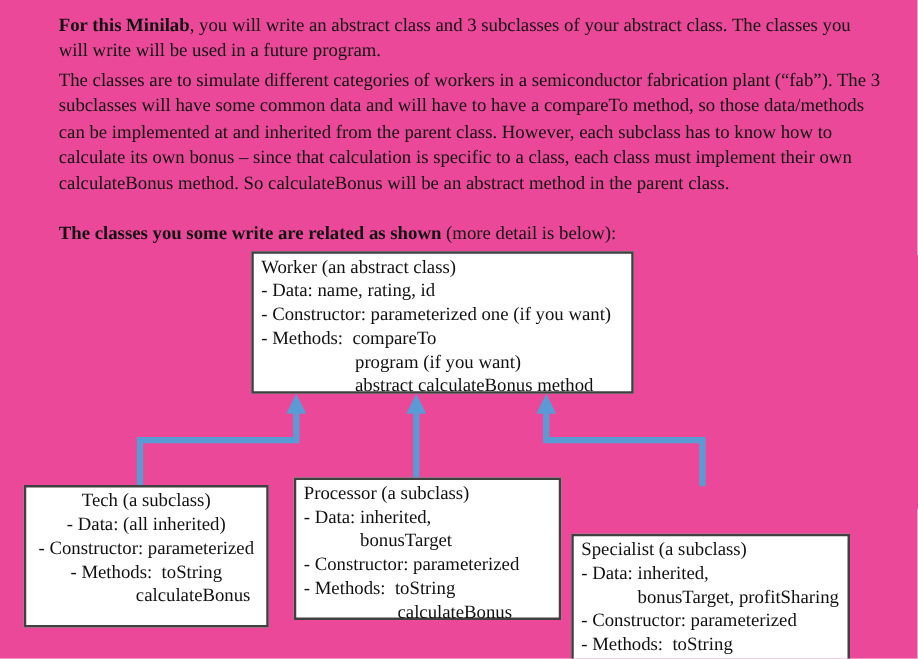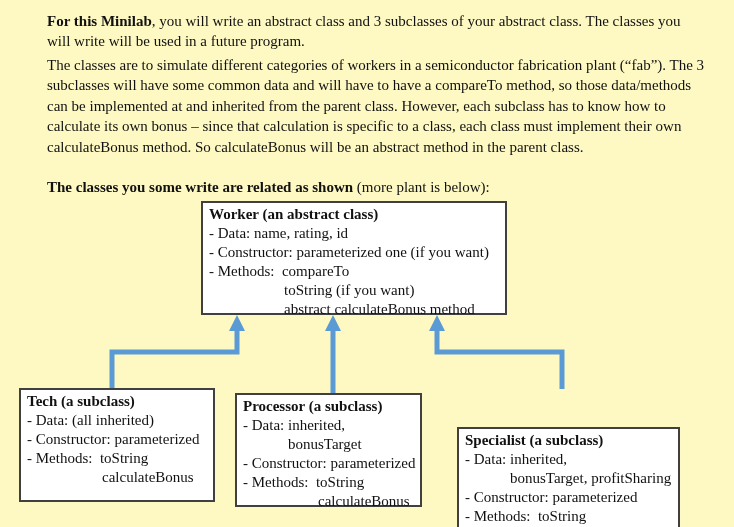--- a/index.html
+++ b/index.html
@@ -1,20 +1,20 @@
 <!DOCTYPE html>
 <html><head>
 <meta charset="utf-8">
 <style>
   html, body { margin: 0; padding: 0; background: #ffffff; }
   .page {
     position: relative;
     width: 734px;
     height: 527px;
-    background: #fef9c3;
+    background: #ec4899;
     font-family: "Liberation Serif", serif;
     color: #111111;
     overflow: hidden;
   }
   .para {
     position: absolute;
     left: 47px;
     margin: 0;
     font-size: 15px;
     line-height: 20.5px;
@@ -34,41 +34,41 @@
   .cbox {
     position: absolute;
     box-sizing: border-box;
     background: #ffffff;
     border: 2px solid #404040;
     padding: 2px 6px 0 6px;
     font-size: 15px;
     line-height: 19px;
   }
   .cbox-worker     { left: 201px; top: 201px; width: 306px; height: 114px; }
-  .cbox-tech       { left: 19px;  top: 388px; width: 196px; height: 114px; }
-  .cbox-processor  { left: 235px; top: 393px; width: 187px; height: 114px; }
+  .cbox-tech       { left: 19px;  top: 388px; width: 196px; height: 114px; text-align: center; }
+  .cbox-processor  { left: 235px; top: 382px; width: 214px; height: 114px; }
   .cbox-specialist { left: 457px; top: 391px; width: 223px; height: 114px; margin-top: 36px; }
-  .ctitle { font-weight: bold; white-space: pre; }
+  .ctitle { font-weight: normal; white-space: pre; }
   .cbody  { white-space: pre; }
 </style>
 </head>
 <body>
 
 <div class="page">
 
   <p class="para p1"><span class="b">For this Minilab</span><span class="pre">, you will write an abstract class and 3 subclasses of your abstract class. The classes you
 will write will be used in a future program.</span></p>
 
   <p class="para p2">The classes are to simulate different categories of workers in a semiconductor fabrication plant (“fab”). The 3
 subclasses will have some common data and will have to have a compareTo method, so those data/methods
 can be implemented at and inherited from the parent class. However, each subclass has to know how to
 calculate its own bonus – since that calculation is specific to a class, each class must implement their own
 calculateBonus method. So calculateBonus will be an abstract method in the parent class.</p>
 
-  <p class="para p3"><span class="b">The classes you some write are related as shown</span><span> (more plant is below):</span></p>
+  <p class="para p3"><span class="b">The classes you some write are related as shown</span><span> (more detail is below):</span></p>
 
   <svg class="arrows" viewBox="0 0 734 527" xmlns="http://www.w3.org/2000/svg">
     <g>
       <polyline class="arrow-line" points="112,388 112,352 237,352 237,329" fill="none" stroke="#5b9bd5" stroke-width="5"></polyline>
       <polygon class="arrow-head" points="229,331 245,331 237,315" fill="#5b9bd5"></polygon>
     </g>
     <g>
       <polyline class="arrow-line" points="333,393 333,329" fill="none" stroke="#5b9bd5" stroke-width="5"></polyline>
       <polygon class="arrow-head" points="325,331 341,331 333,315" fill="#5b9bd5"></polygon>
     </g>
@@ -76,21 +76,21 @@
       <polyline class="arrow-line" points="562,389 562,352 437,352 437,329" fill="none" stroke="#5b9bd5" stroke-width="5"></polyline>
       <polygon class="arrow-head" points="429,331 445,331 437,315" fill="#5b9bd5"></polygon>
     </g>
   </svg>
 
   <div class="cbox cbox-worker" style="border-color: rgb(64, 64, 64);">
     <div class="ctitle">Worker (an abstract class)</div>
     <div class="cbody">- Data: name, rating, id
 - Constructor: parameterized one (if you want)
 - Methods:  compareTo
-                    toString (if you want)
+                    program (if you want)
                     abstract calculateBonus method</div>
   </div>
 
   <div class="cbox cbox-tech" style="border-color: rgb(64, 64, 64);">
     <div class="ctitle">Tech (a subclass)</div>
     <div class="cbody">- Data: (all inherited)
 - Constructor: parameterized
 - Methods:  toString
                     calculateBonus</div>
   </div>

